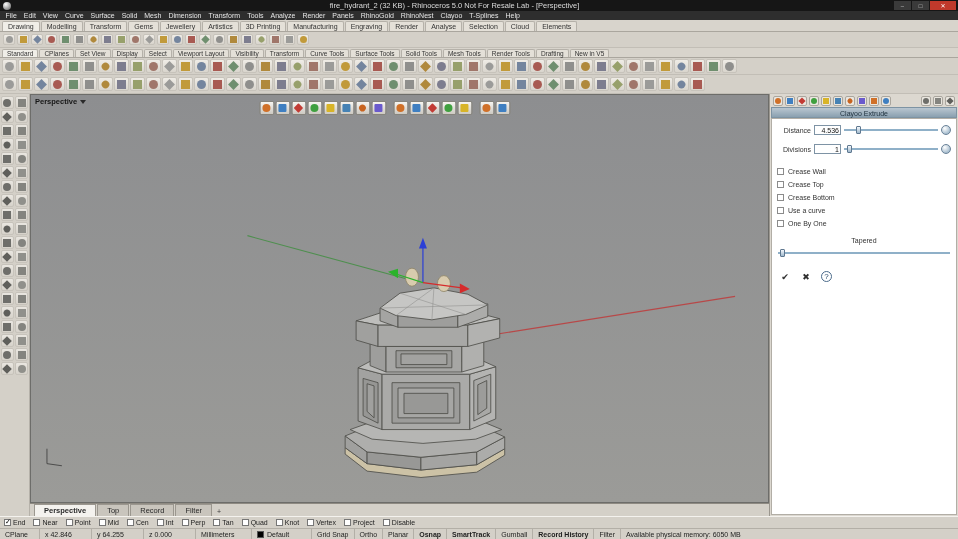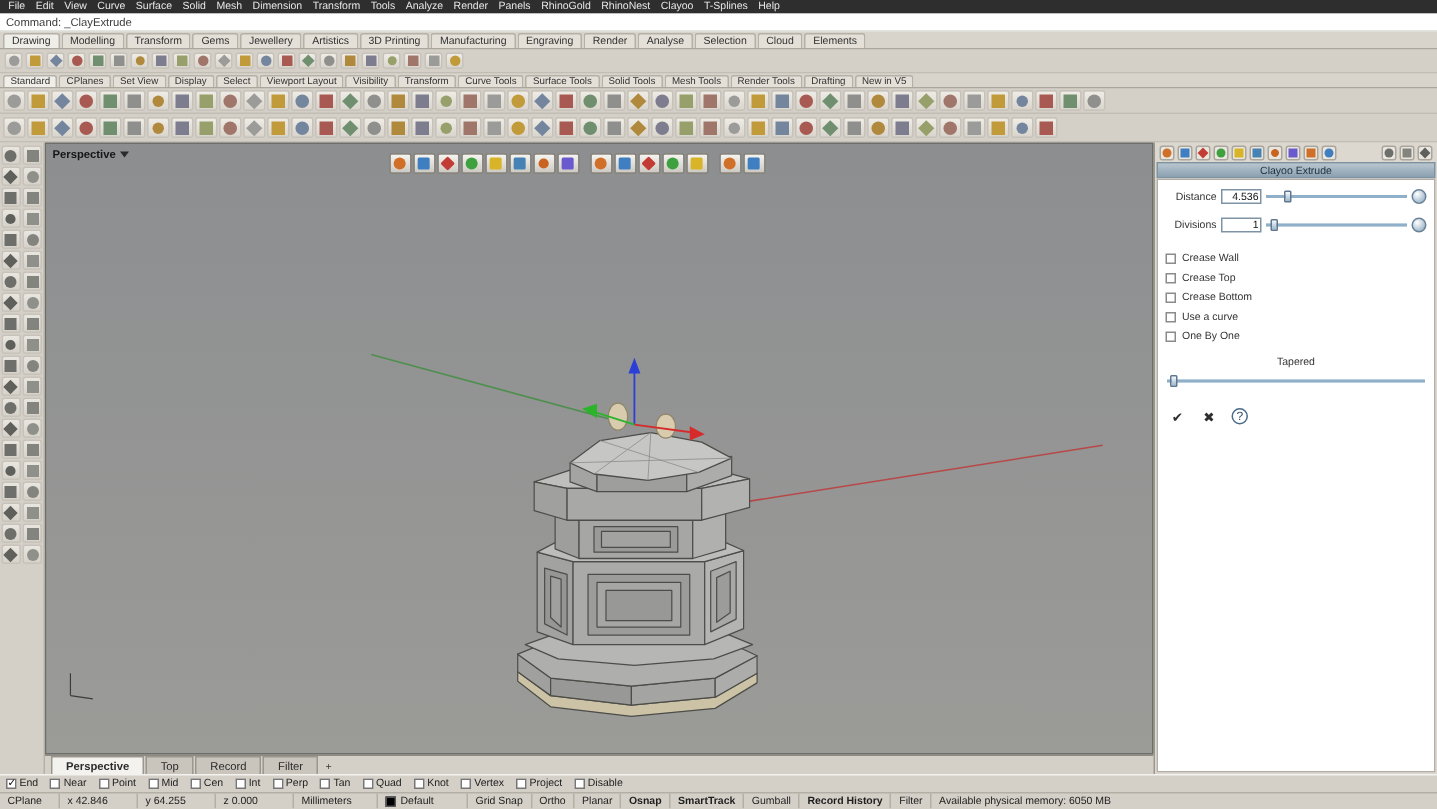--- a/index.html
+++ b/index.html
@@ -142,20 +142,29 @@
   .swatch { width:7px; height:7px; background:#000; border:1px solid #555; flex:0 0 auto; }
   .sb-toggles { display:flex; height:100%; }
   .sb-toggle.active { font-weight:bold; }
   .sb-mem { flex:1; padding:0 5px; white-space:nowrap; }
 </style>
 </head>
 <body>
 
 <div class="app">
 
+  <div class="titlebar">
+    <span class="app-icon"></span>
+    <span class="title">fire_hydrant_2 (32 KB) - Rhinoceros 5.0 Not For Resale Lab - [Perspective]</span>
+    <span class="winbtns">
+      <span class="winbtn">–</span>
+      <span class="winbtn">□</span>
+      <span class="winbtn close">✕</span>
+    </span>
+  </div>
 
   <div class="menubar">
 
   <span class="menu-item">File</span>
       <span class="menu-item">Edit</span>
       <span class="menu-item">View</span>
       <span class="menu-item">Curve</span>
       <span class="menu-item">Surface</span>
       <span class="menu-item">Solid</span>
       <span class="menu-item">Mesh</span>
@@ -165,23 +174,20 @@
       <span class="menu-item">Analyze</span>
       <span class="menu-item">Render</span>
       <span class="menu-item">Panels</span>
       <span class="menu-item">RhinoGold</span>
       <span class="menu-item">RhinoNest</span>
       <span class="menu-item">Clayoo</span>
       <span class="menu-item">T-Splines</span>
       <span class="menu-item">Help</span>
     </div>
 
-  <div class="cmd-history">
-    <span>Command: _ClayExtrude</span>
-  </div>
 
   <div class="tabstrip ribbon-tabs">
 
   <span class="strip-tab">Drawing</span>
       <span class="strip-tab">Modelling</span>
       <span class="strip-tab">Transform</span>
       <span class="strip-tab">Gems</span>
       <span class="strip-tab">Jewellery</span>
       <span class="strip-tab">Artistics</span>
       <span class="strip-tab">3D Printing</span>

